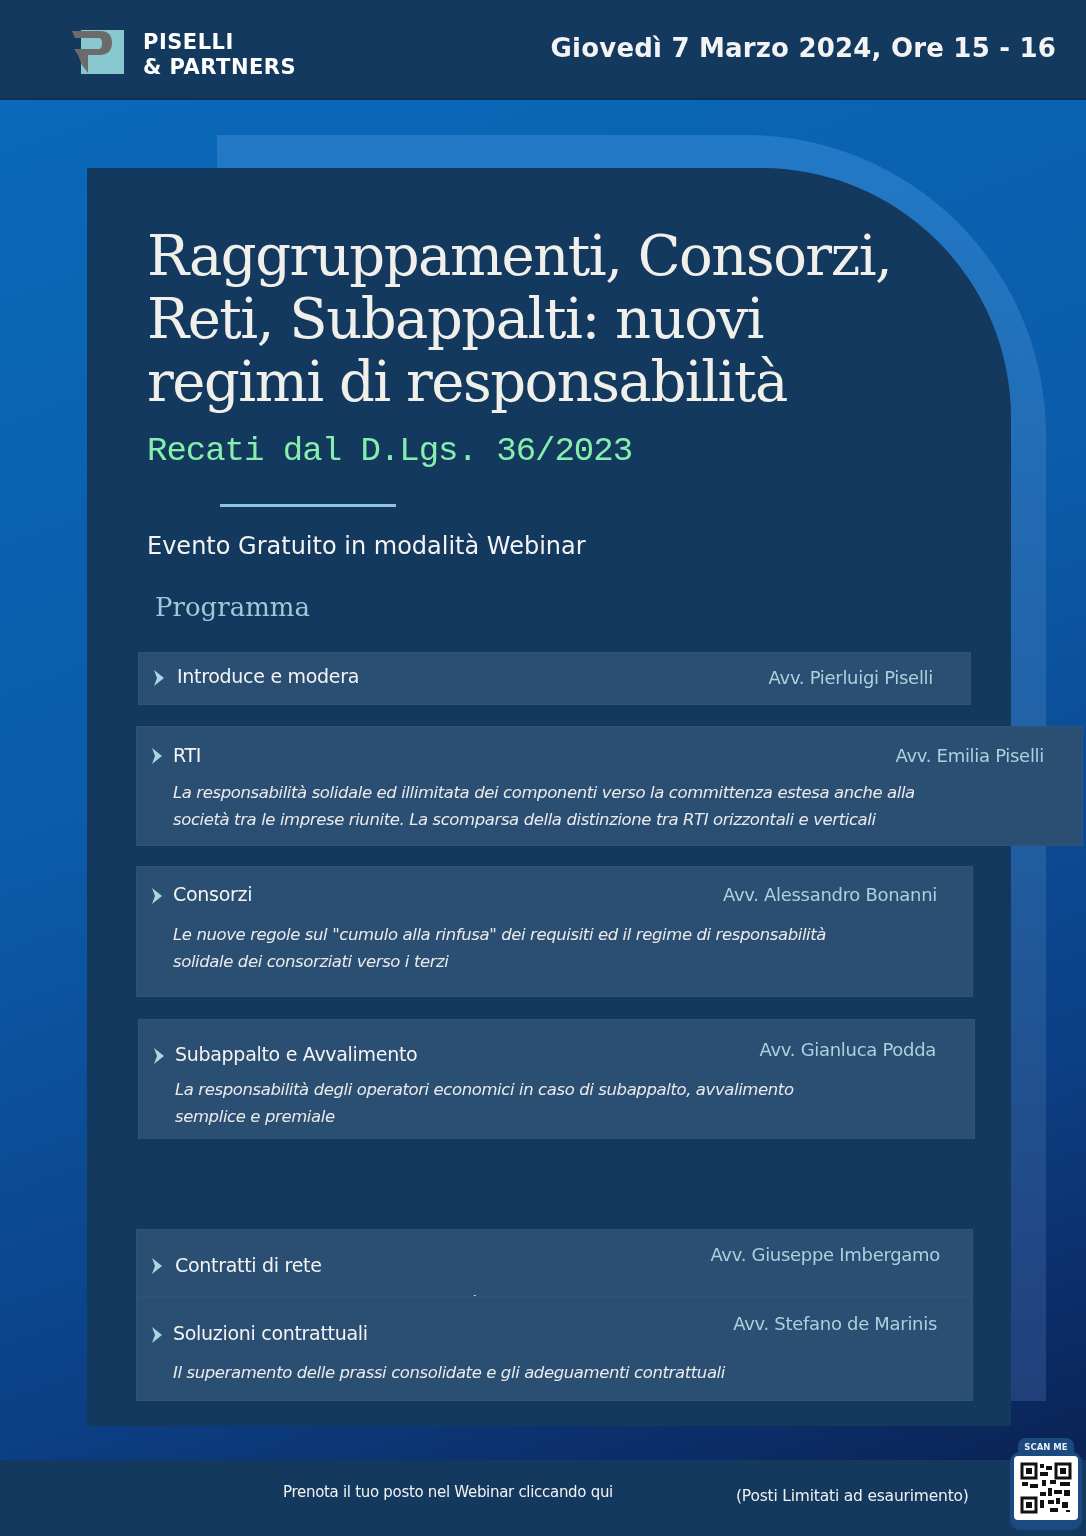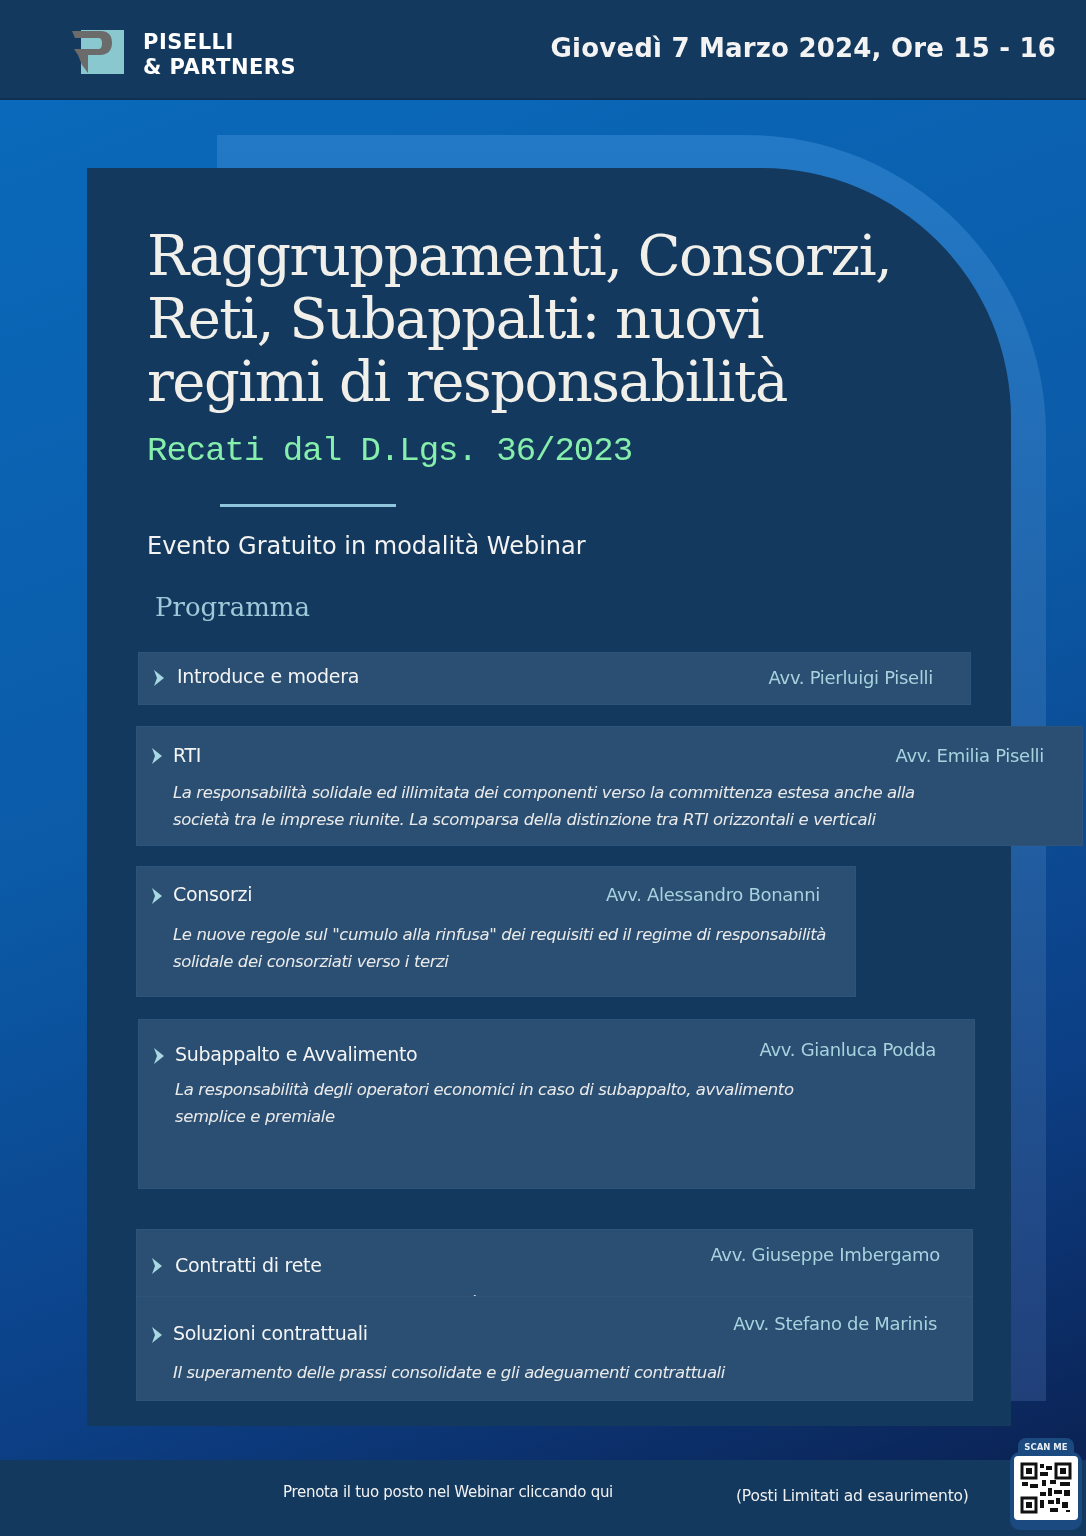--- a/index.html
+++ b/index.html
@@ -152,33 +152,33 @@
         <path d="M1 1 L11 9 L1 17 L4 9 Z" fill="#a8d8e2"></path>
       </svg>
     <div class="ctitle" style="left:36px; top:17px;">RTI</div>
     <div class="speaker" style="right:38px; top:18px;">Avv. Emilia Piselli</div>
     <div class="desc" style="left:36px; top:52px; width:790px;">
       <div>La responsabilità solidale ed illimitata dei componenti verso la committenza estesa anche alla</div>
       <div>società tra le imprese riunite. La scomparsa della distinzione tra RTI orizzontali e verticali</div>
     </div>
   </div>
 
-  <div class="card" style="left:49px; top:698px; width:720px; height:131px;">
+  <div class="card" style="left:49px; top:698px; width:837px; height:131px;">
     <svg class="chev" style="top:20px;" viewBox="0 0 12 18">
         <path d="M1 1 L11 9 L1 17 L4 9 Z" fill="#a8d8e2"></path>
       </svg>
     <div class="ctitle" style="left:36px; top:16px;">Consorzi</div>
     <div class="speaker" style="right:35px; top:17px;">Avv. Alessandro Bonanni</div>
     <div class="desc" style="left:36px; top:54px; width:790px;">
       <div>Le nuove regole sul "cumulo alla rinfusa" dei requisiti ed il regime di responsabilità</div>
       <div>solidale dei consorziati verso i terzi</div>
     </div>
   </div>
 
-  <div class="card" style="left:51px; top:851px; width:837px; height:170px;">
+  <div class="card" style="left:51px; top:851px; width:837px; height:120px;">
     <svg class="chev" style="top:27px;" viewBox="0 0 12 18">
         <path d="M1 1 L11 9 L1 17 L4 9 Z" fill="#a8d8e2"></path>
       </svg>
     <div class="ctitle" style="left:36px; top:23px;">Subappalto e Avvalimento</div>
     <div class="speaker" style="right:38px; top:19px;">Avv. Gianluca Podda</div>
     <div class="desc" style="left:36px; top:56px; width:790px;">
       <div>La responsabilità degli operatori economici in caso di subappalto, avvalimento</div>
       <div>semplice e premiale</div>
     </div>
   </div>

